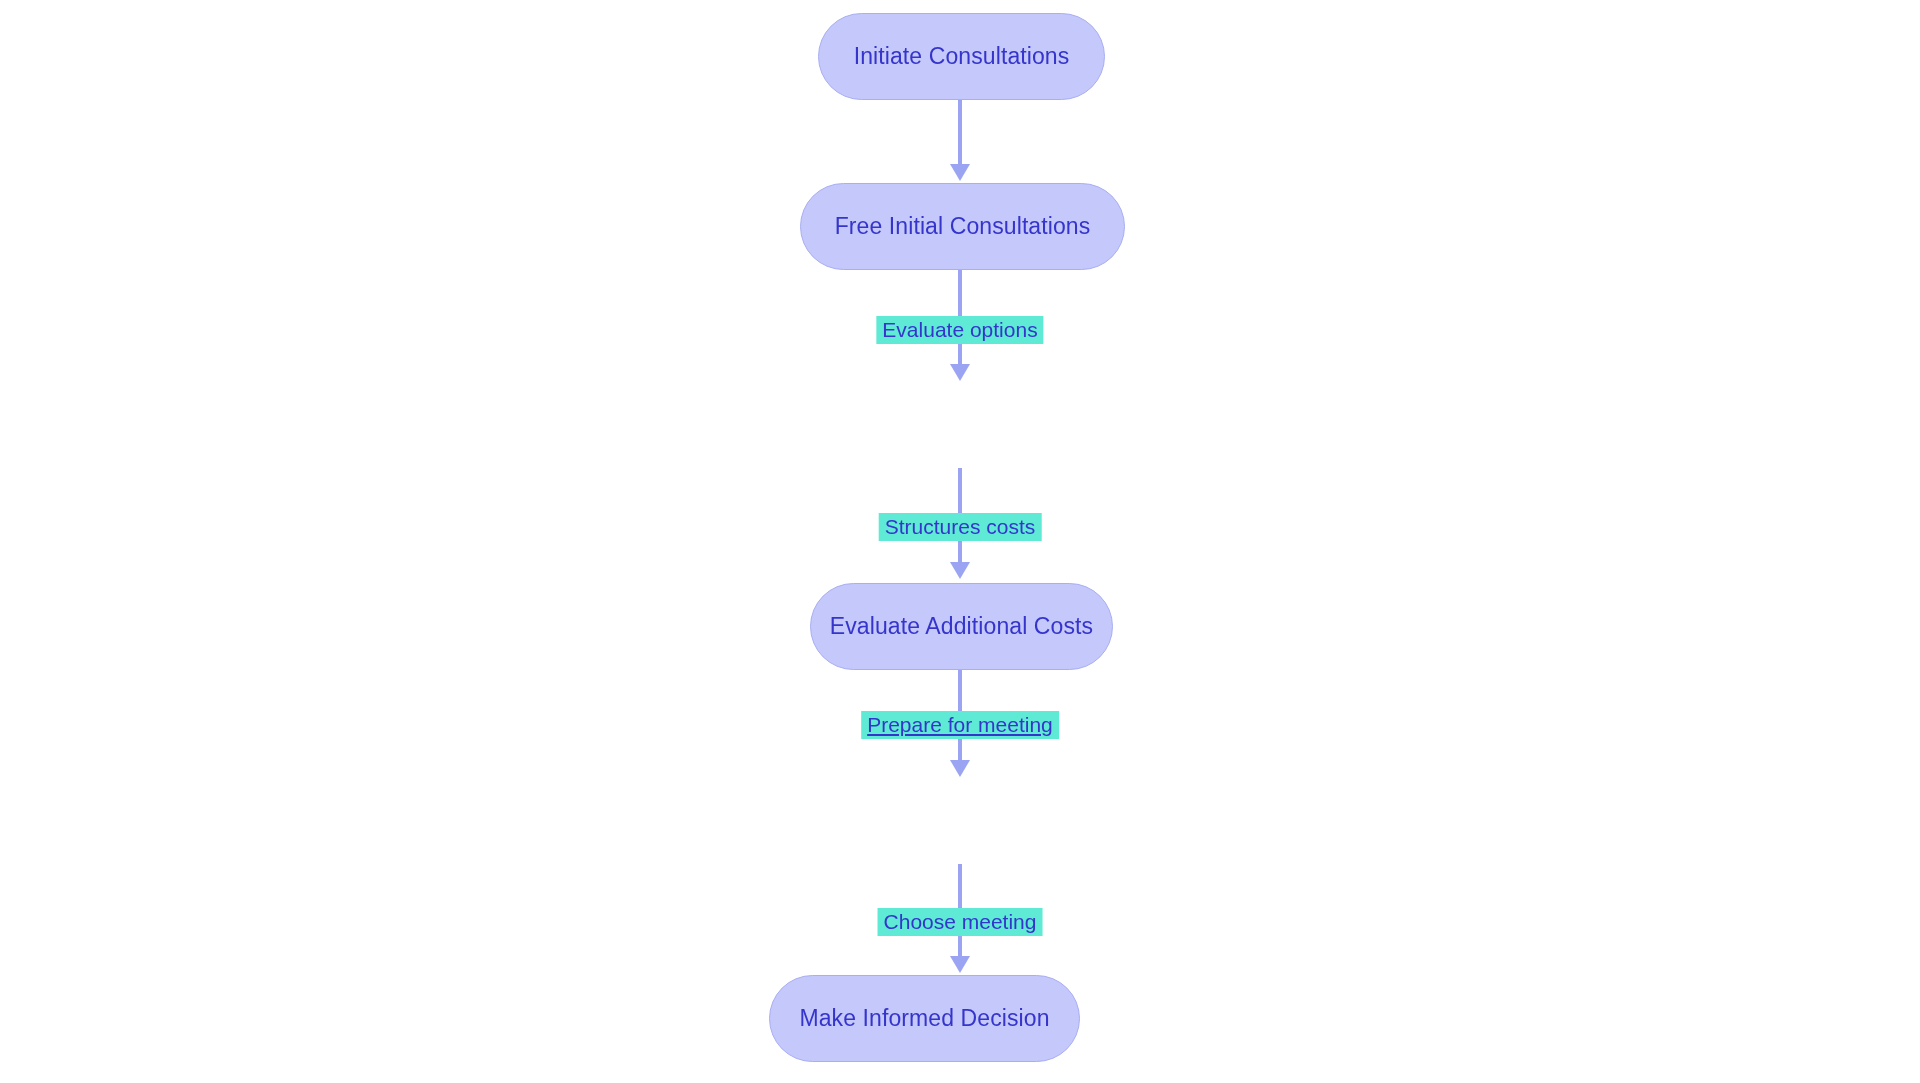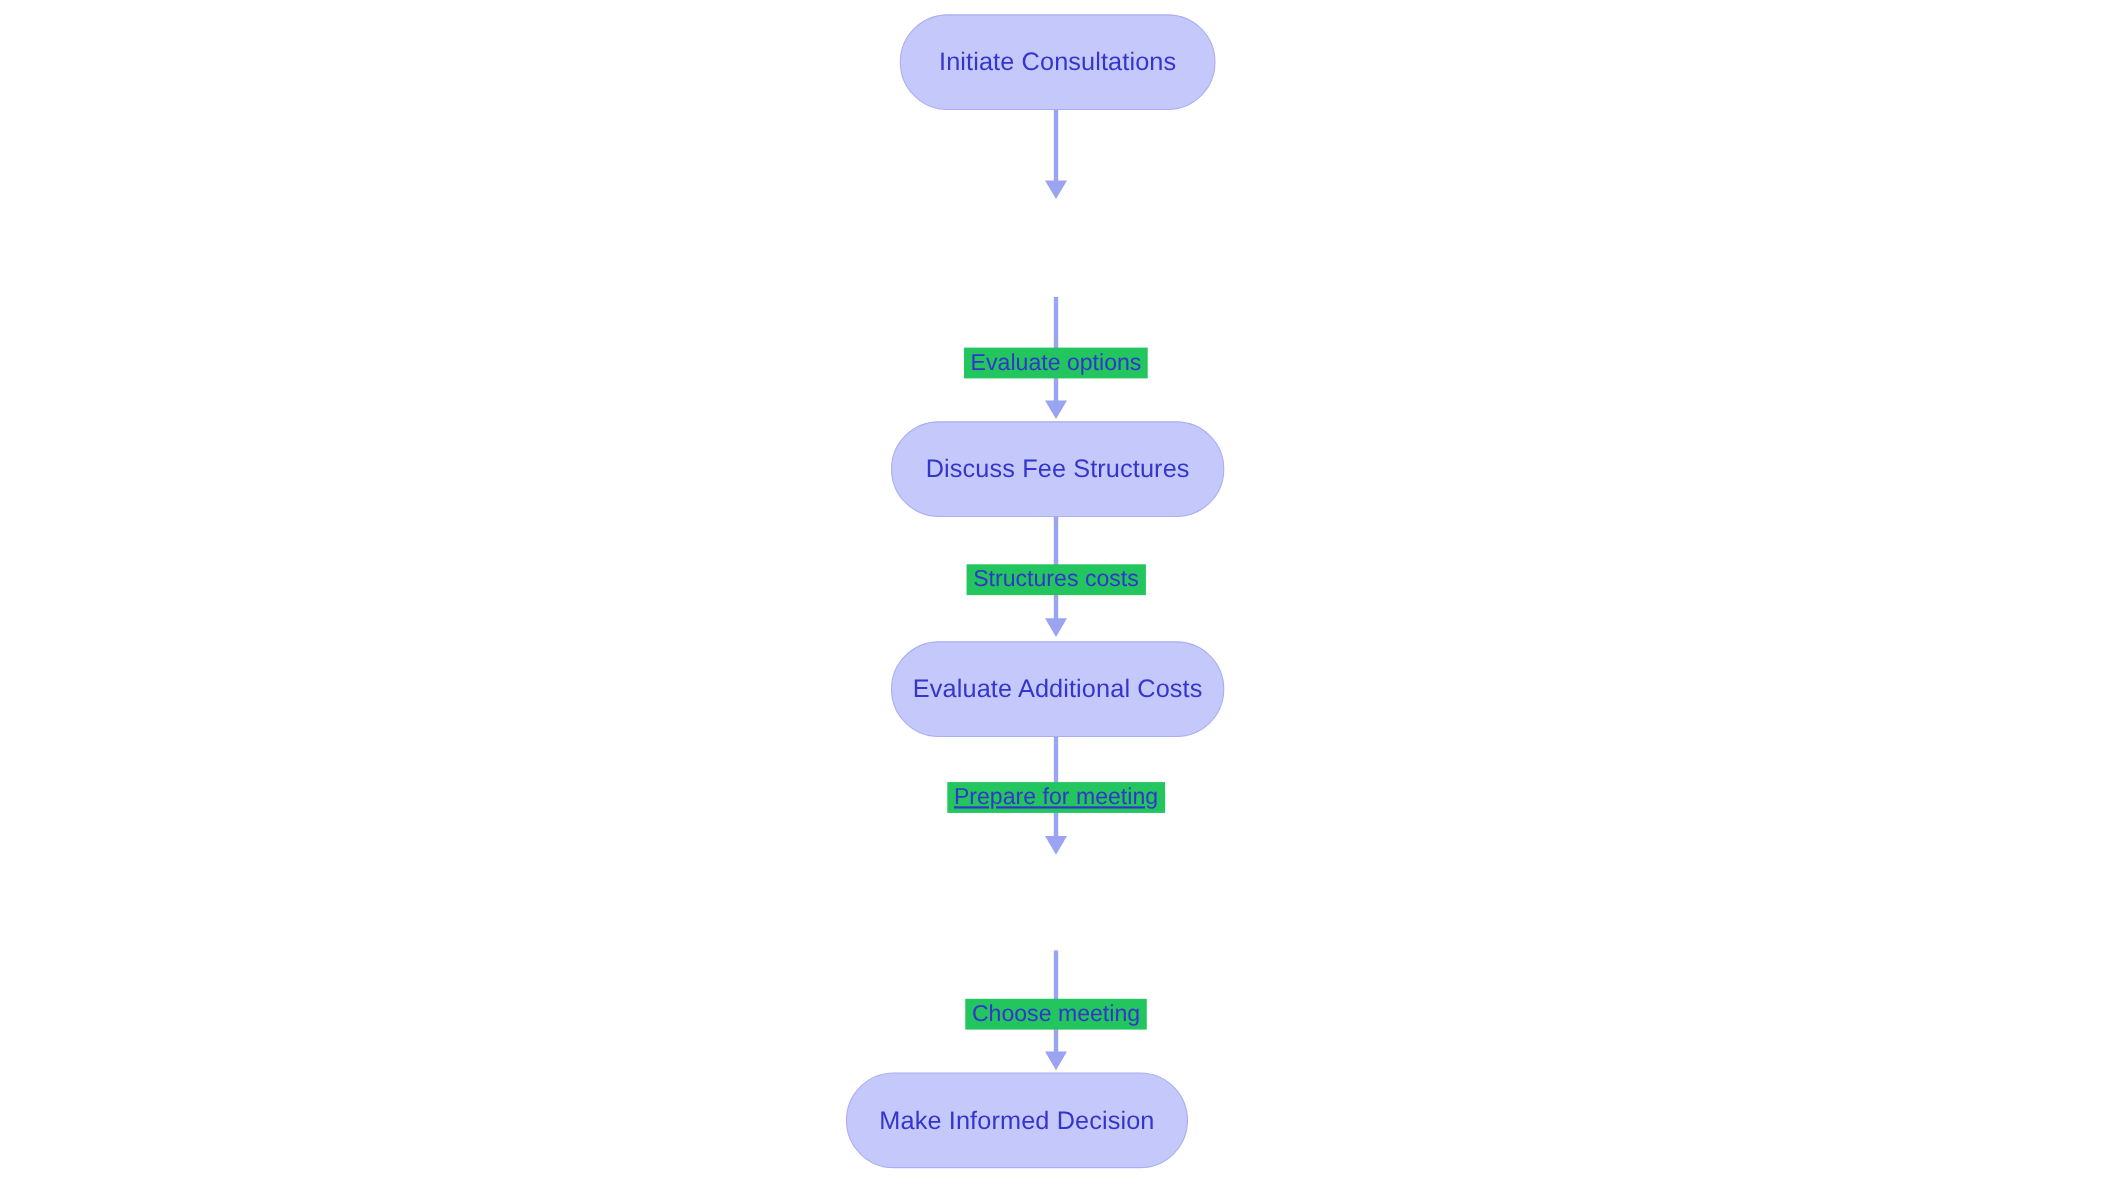--- a/index.html
+++ b/index.html
@@ -79,21 +79,21 @@
   .arrow-2 { top: 364px; }
   .arrow-3 { top: 562px; }
   .arrow-4 { top: 760px; }
   .arrow-5 { top: 956px; }
 
   
   .edge-label {
     position: absolute;
     transform: translateX(-50%);
     left: 960px;
-    background: #22c55e;
+    background: #5eead4;
     padding: 2px 6px;
     font-family: "Liberation Sans", sans-serif;
     font-size: 21px;
     line-height: 1.15;
     color: #3535cc;
     white-space: nowrap;
     z-index: 4;
   }
   .elabel-1 { top: 316px; }
   .elabel-2 { top: 513px; }
@@ -105,28 +105,28 @@
 
 <div id="flowchart-canvas">
 
   <div class="node node-1">
     <span class="node-label">Initiate Consultations</span>
   </div>
 
   <div class="edge edge-1"></div>
   <div class="arrowhead arrow-1"></div>
 
+  <div class="node node-2">
+    <span class="node-label">Free Initial Consultations</span>
+  </div>
 
   <div class="edge edge-2"></div>
   <div class="arrowhead arrow-2"></div>
   <div class="edge-label elabel-1">Evaluate options</div>
 
-  <div class="node node-3">
-    <span class="node-label">Discuss Fee Structures</span>
-  </div>
 
   <div class="edge edge-3"></div>
   <div class="arrowhead arrow-3"></div>
   <div class="edge-label elabel-2">Structures costs</div>
 
   <div class="node node-4">
     <span class="node-label">Evaluate Additional Costs</span>
   </div>
 
   <div class="edge edge-4"></div>

